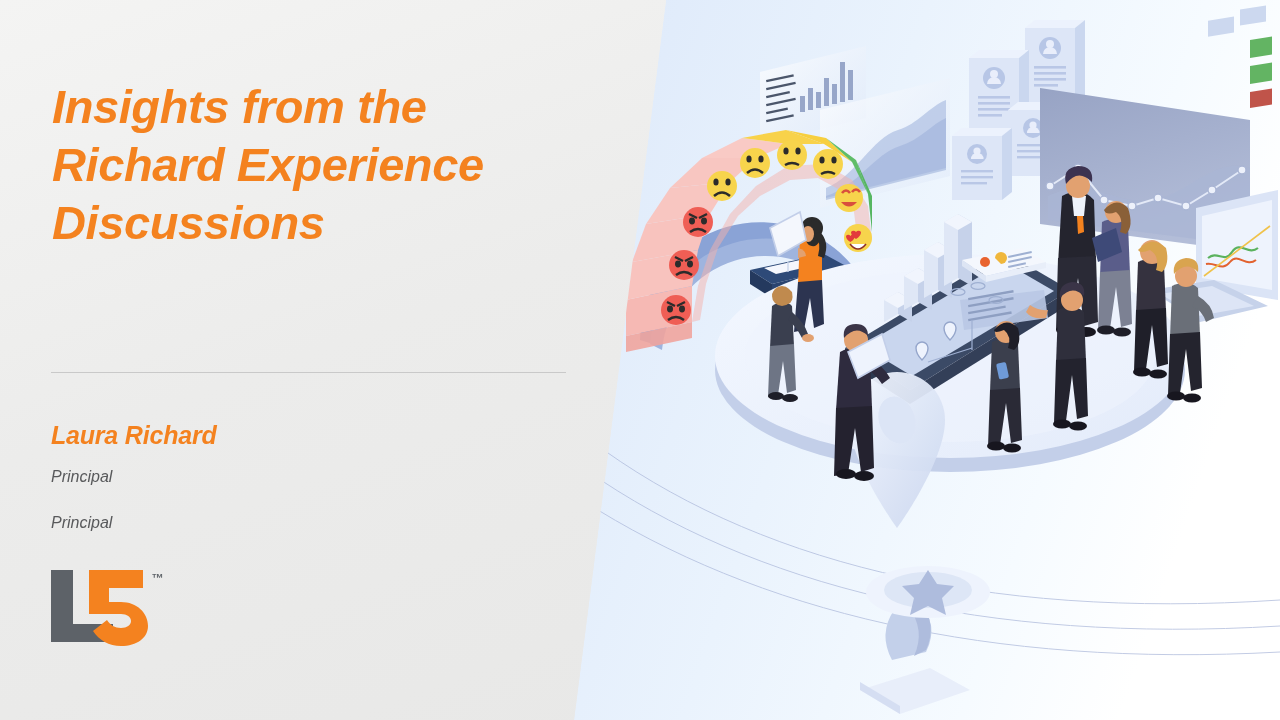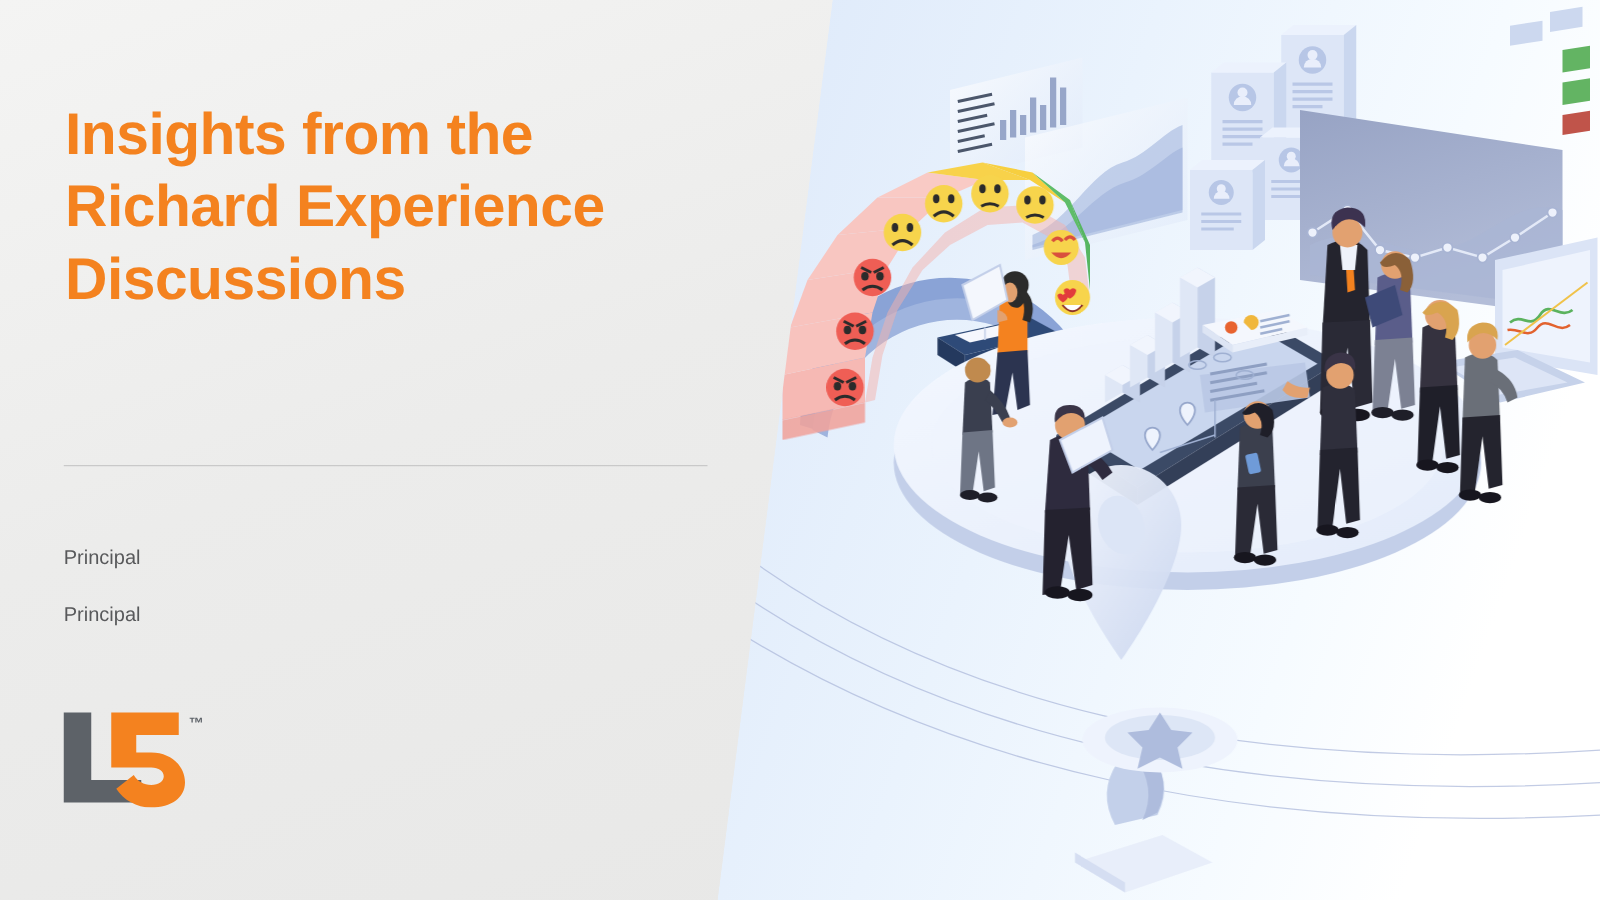--- a/index.html
+++ b/index.html
@@ -1,21 +1,21 @@
 <!DOCTYPE html>
 <html><head>
 <meta charset="utf-8">
 <style>
   html,body{margin:0;padding:0;}
   body{
     width:1280px;height:720px;overflow:hidden;
     font-family:"Liberation Sans", sans-serif;
     background:#ffffff;
   }
-  .slide{position:relative;width:1280px;height:720px;overflow:hidden;background:#f2f2f1;}
+  .slide{position:relative;width:1280px;height:720px;overflow:hidden;background:#f2f2f1;font-style:italic;}
 
   
   .left-panel{
     position:absolute;left:0;top:0;width:680px;height:720px;
     background:linear-gradient(160deg,#f4f4f3 0%,#ececeb 48%,#e8e8e7 100%);
   }
 
   .title{
     position:absolute;left:52px;top:78px;width:560px;
     color:#F4821F;
@@ -59,20 +59,21 @@
     <div class="title">
       <span>Insights from the</span>
       <span>Richard Experience</span>
       <span>Discussions</span>
     </div>
 
     <div class="rule"></div>
 
     <div class="presenters">
       <div class="person">
+        <div class="name">Laura Richard</div>
         <div class="role">Principal</div>
       </div>
       <div class="person">
         <div class="role">Principal</div>
       </div>
     </div>
 
     <div class="logo">
       <svg width="140" height="80" viewBox="0 0 140 80" xmlns="http://www.w3.org/2000/svg">
 

